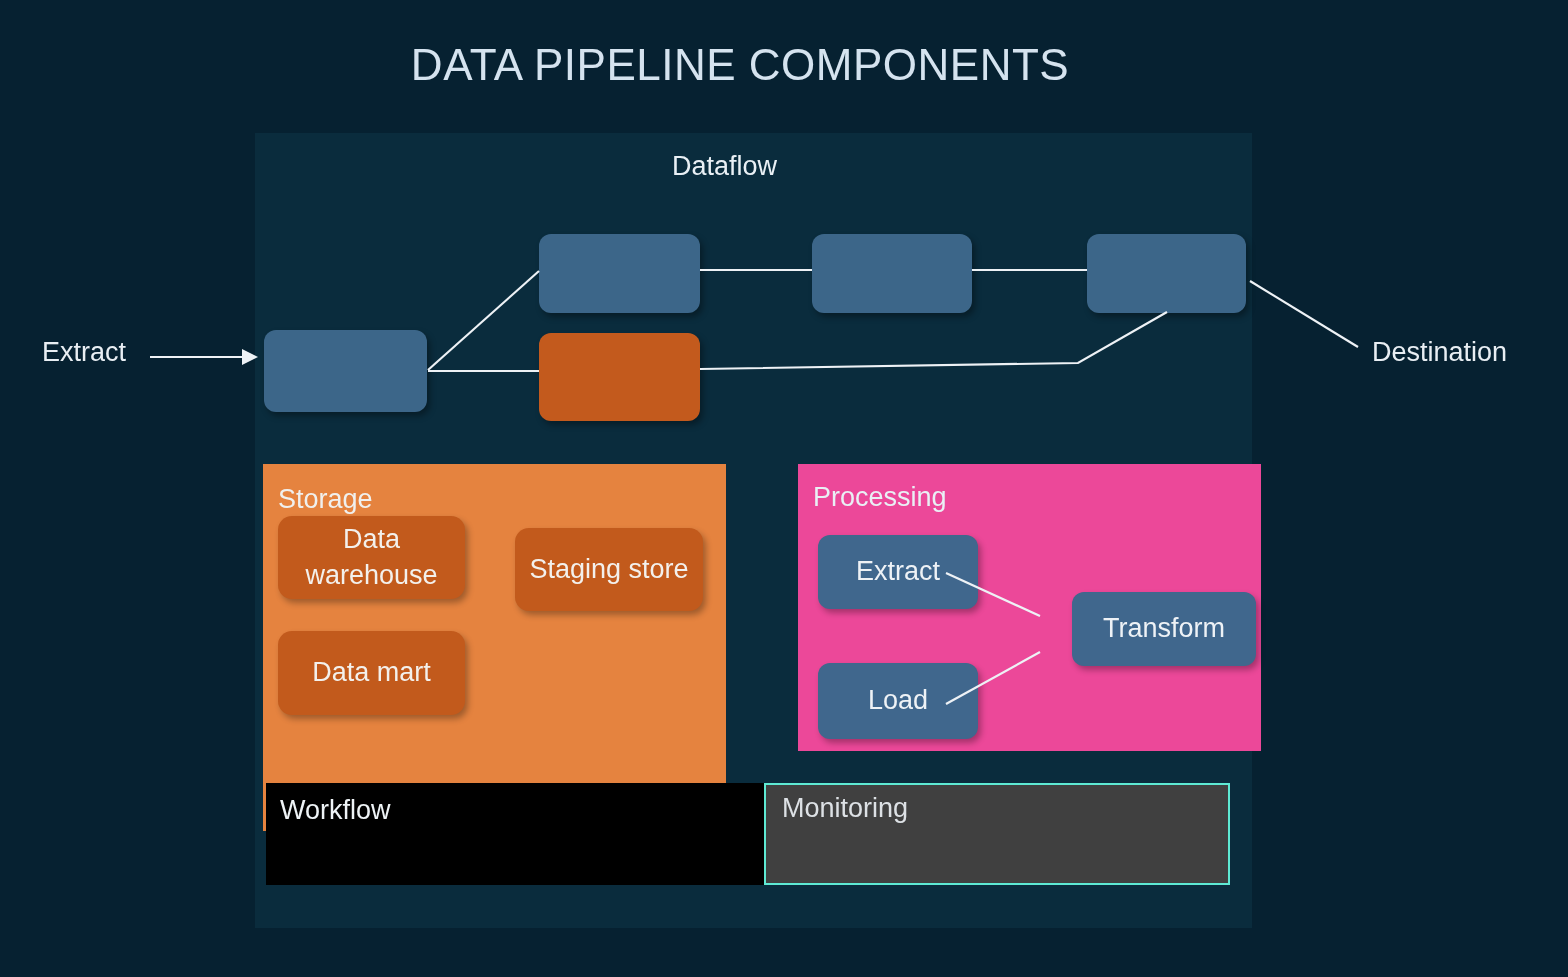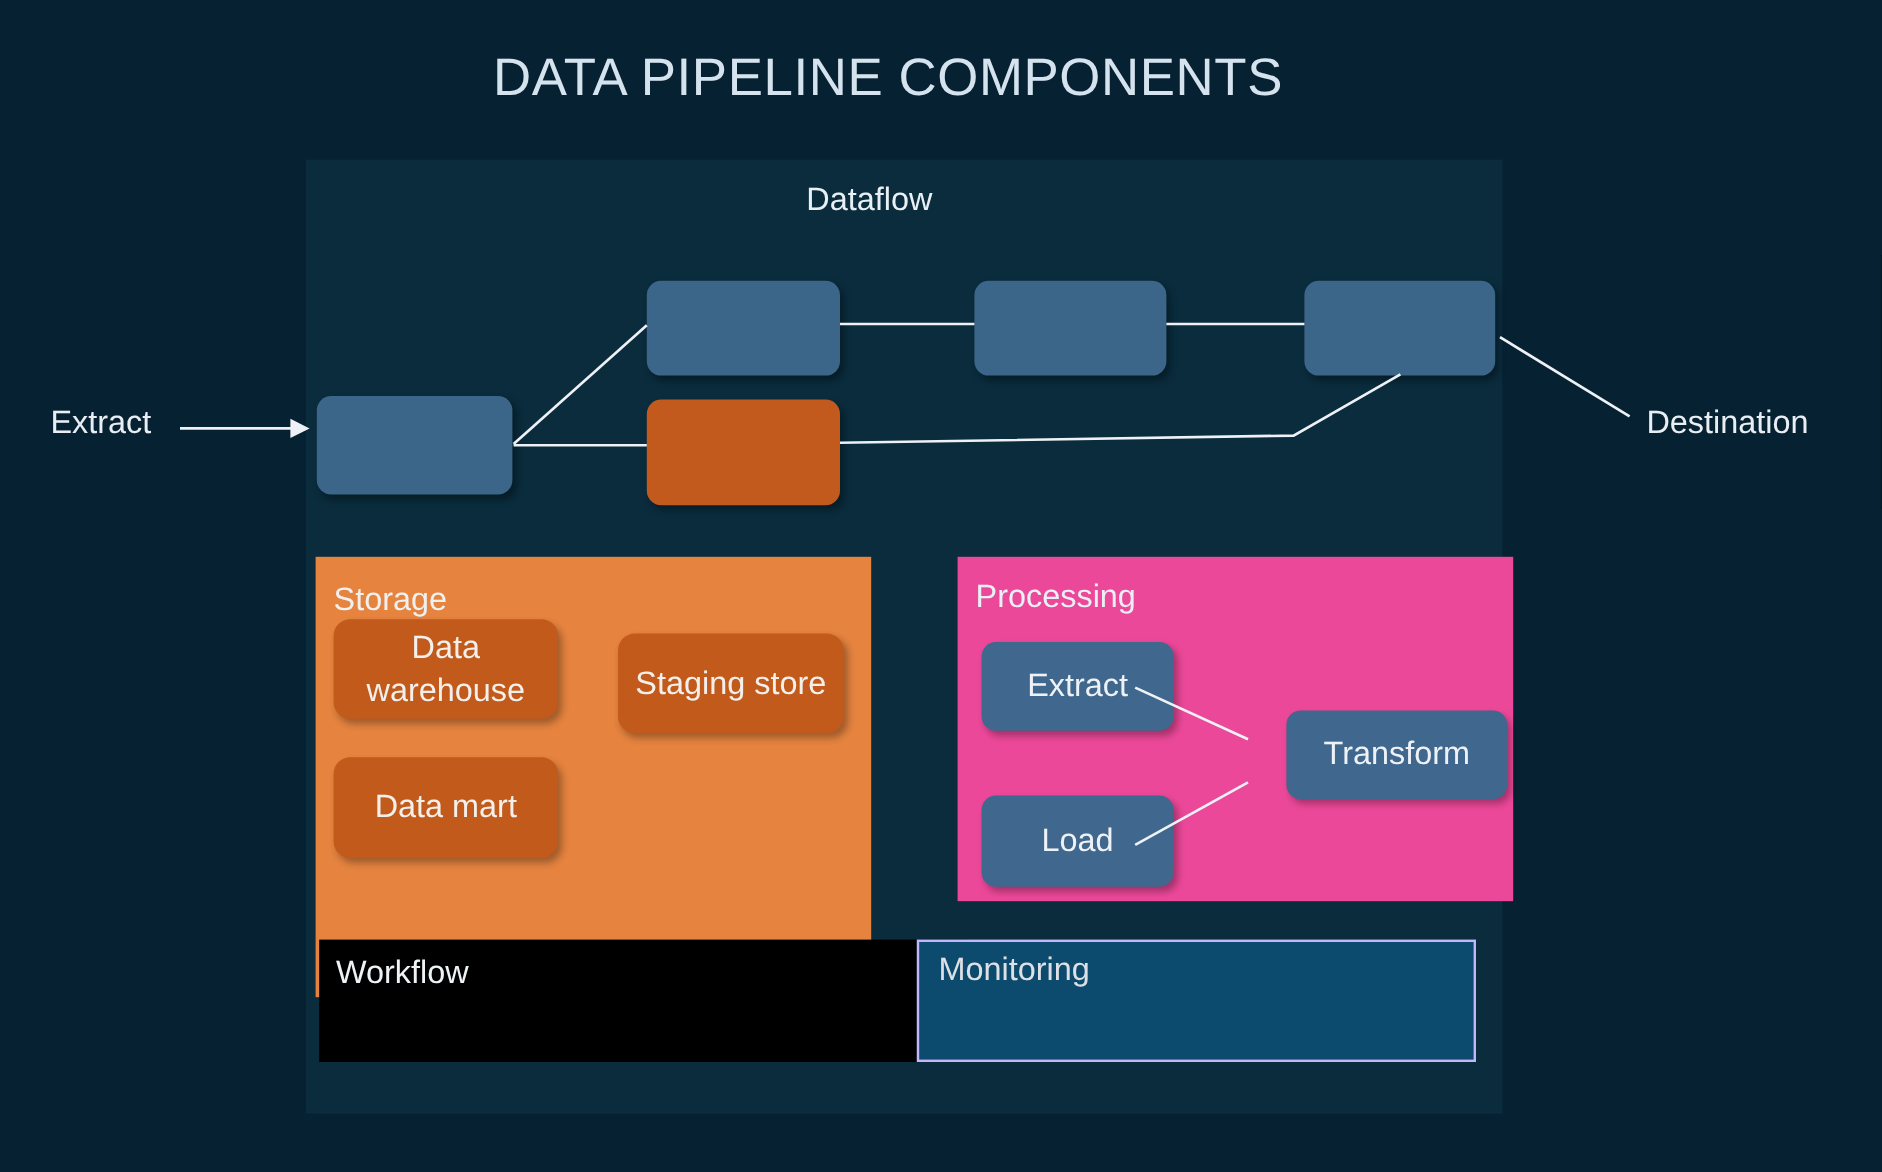--- a/index.html
+++ b/index.html
@@ -72,22 +72,22 @@
   .transform-node{left:274px;top:128px;width:184px;height:74px;}
   .bar{
     position:absolute;height:102px;
   }
   .workflow-bar{
     left:266px;top:783px;width:542px;
     background:#000000;
   }
   .monitoring-bar{
     left:764px;top:783px;width:466px;
-    background:#0c4a6e;
-    border:2px solid #c4b5fd;
+    background:#404040;
+    border:2px solid #5eead4;
     box-sizing:border-box;
   }
   .bar-label{
     position:absolute;left:14px;top:12px;
     font-size:27px;color:#eef3f6;
   }
   .monitoring-bar .bar-label{color:#dde1e5;top:8px;left:16px;}
   .connectors{
     position:absolute;left:0;top:0;width:1568px;height:977px;
     pointer-events:none;

